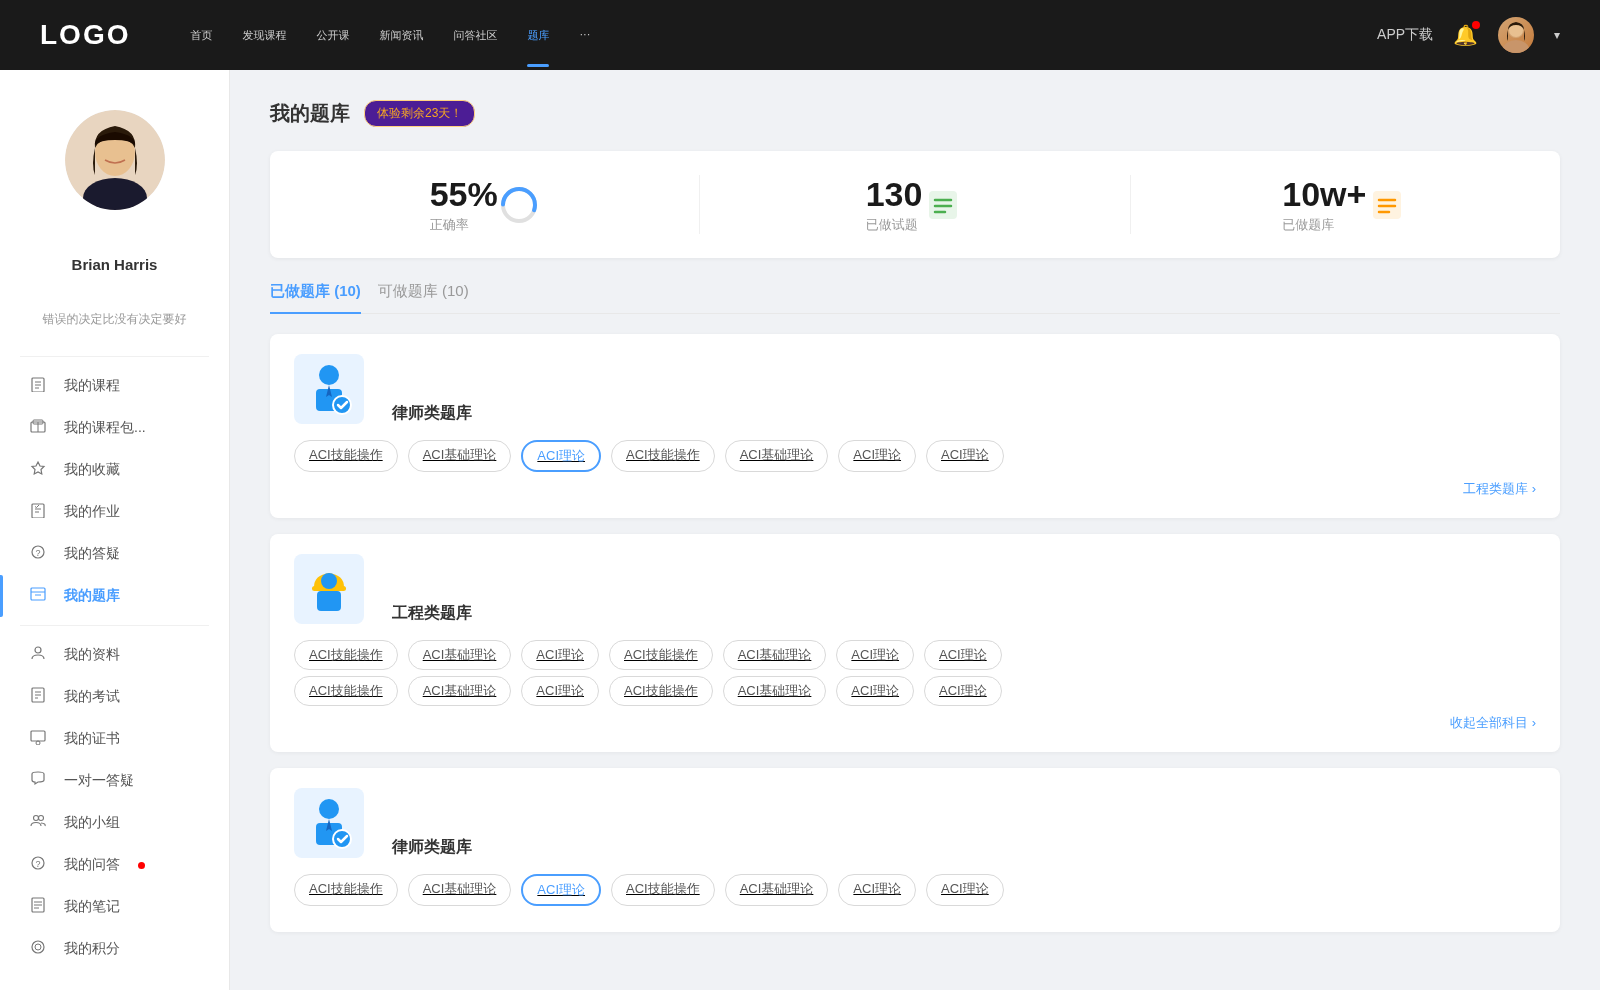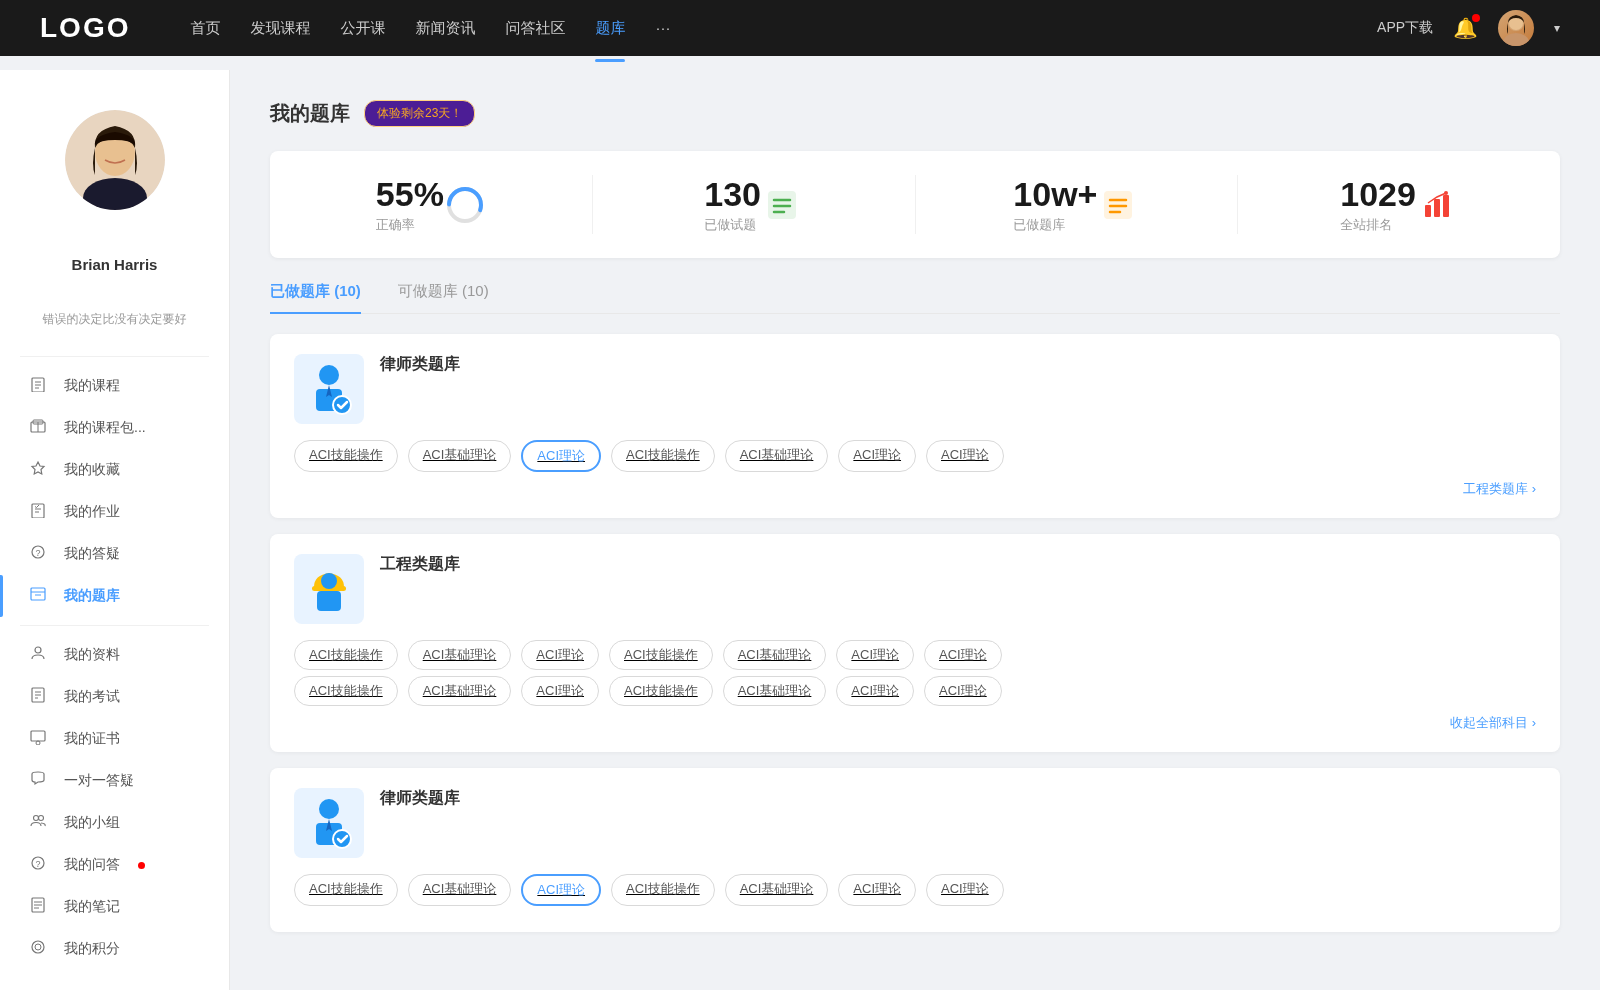--- a/index.html
+++ b/index.html
@@ -1,21 +1,21 @@
 <!DOCTYPE html>
 <html><head>
   <meta charset="utf-8">
   <style>
     * { box-sizing: border-box; margin: 0; padding: 0; }
     body { font-family: -apple-system, BlinkMacSystemFont, "PingFang SC", "Microsoft YaHei", sans-serif; background: #f0f2f5; min-height: 990px; }
 
     
     .navbar {
       background: #1a1a1a;
-      height: 56px;
+      height: 70px;
       display: flex;
       align-items: center;
       padding: 0 40px;
       position: fixed;
       top: 0; left: 0; right: 0;
       z-index: 100;
     }
     .navbar-logo {
       color: white;
       font-size: 28px;
@@ -24,21 +24,21 @@
       margin-right: 60px;
       min-width: 80px;
     }
     .navbar-menu {
       display: flex;
       gap: 30px;
       flex: 1;
     }
     .navbar-item {
       color: #ccc;
-      font-size: 15px;
+      font-size: 11px;
       cursor: pointer;
       padding: 4px 0;
       position: relative;
     }
     .navbar-item.active {
       color: #4a9eff;
     }
     .navbar-item.active::after {
       content: '';
       position: absolute;
@@ -215,21 +215,21 @@
     }
     .stat-icon {
       width: 42px; height: 42px;
       display: flex; align-items: center; justify-content: center;
       font-size: 22px;
     }
 
     
     .tab-row {
       display: flex;
-      gap: 37px;
+      gap: 17px;
       margin-bottom: 20px;
       border-bottom: 1px solid #e8e8e8;
     }
     .tab-btn {
       font-size: 15px;
       color: #999;
       padding-bottom: 12px;
       cursor: pointer;
       position: relative;
     }
@@ -248,22 +248,22 @@
     
     .category-card {
       background: #fff;
       border-radius: 8px;
       margin-bottom: 16px;
       padding: 20px 24px;
       box-shadow: 0 1px 4px rgba(0,0,0,0.05);
     }
     .category-header {
       display: flex;
-      align-items: flex-start;
-      gap: 16px;
+      align-items: flex-end;
+      gap: 28px;
       margin-bottom: 16px;
     }
     .category-icon {
       width: 70px; height: 70px;
       background: #e8f3ff;
       border-radius: 8px;
       display: flex; align-items: center; justify-content: center;
       flex-shrink: 0;
     }
     .category-title {
@@ -552,35 +552,20 @@
         <div class="stat-icon">
           <svg width="36" height="36" viewBox="0 0 36 36">
             <rect x="4" y="4" width="28" height="28" rx="4" fill="#fff3e0"></rect>
             <line x1="10" y1="13" x2="26" y2="13" stroke="#ff9800" stroke-width="2.5" stroke-linecap="round"></line>
             <line x1="10" y1="19" x2="26" y2="19" stroke="#ff9800" stroke-width="2.5" stroke-linecap="round"></line>
             <line x1="10" y1="25" x2="20" y2="25" stroke="#ff9800" stroke-width="2.5" stroke-linecap="round"></line>
           </svg>
         </div>
       </div>
 
-      <div class="stat-item">
-        <div class="stat-text">
-          <div class="stat-value">1029</div>
-          <div class="stat-label">全站排名</div>
-        </div>
-        <div class="stat-icon">
-          <svg width="36" height="36" viewBox="0 0 36 36">
-            <rect x="6" y="18" width="6" height="12" rx="1" fill="#f44336"></rect>
-            <rect x="15" y="12" width="6" height="18" rx="1" fill="#f44336"></rect>
-            <rect x="24" y="8" width="6" height="22" rx="1" fill="#f44336"></rect>
-            <polyline points="9,16 18,10 27,6" fill="none" stroke="#f44336" stroke-width="1.5"></polyline>
-            <circle cx="27" cy="6" r="2" fill="#f44336"></circle>
-          </svg>
-        </div>
-      </div>
     </div>
 
     <div class="tab-row">
       <div class="tab-btn active">已做题库 (10)</div>
       <div class="tab-btn">可做题库 (10)</div>
     </div>
 
     <div class="category-card">
       <div class="category-header">
         <div class="category-icon">

